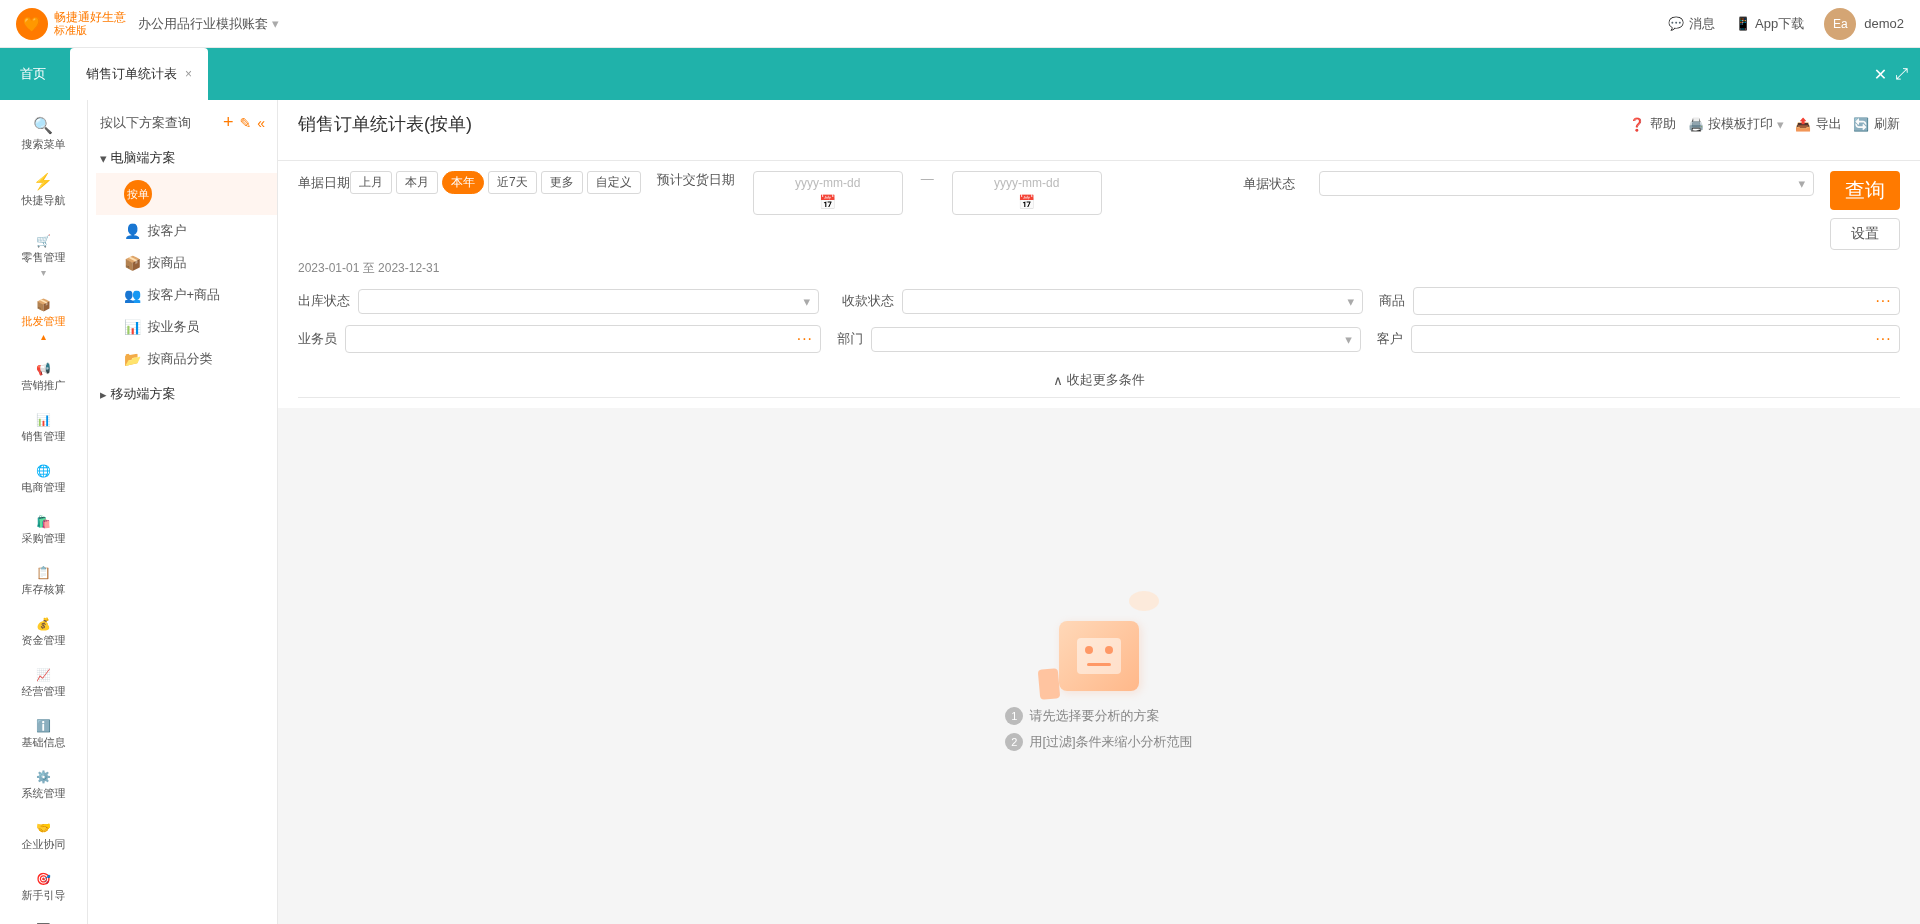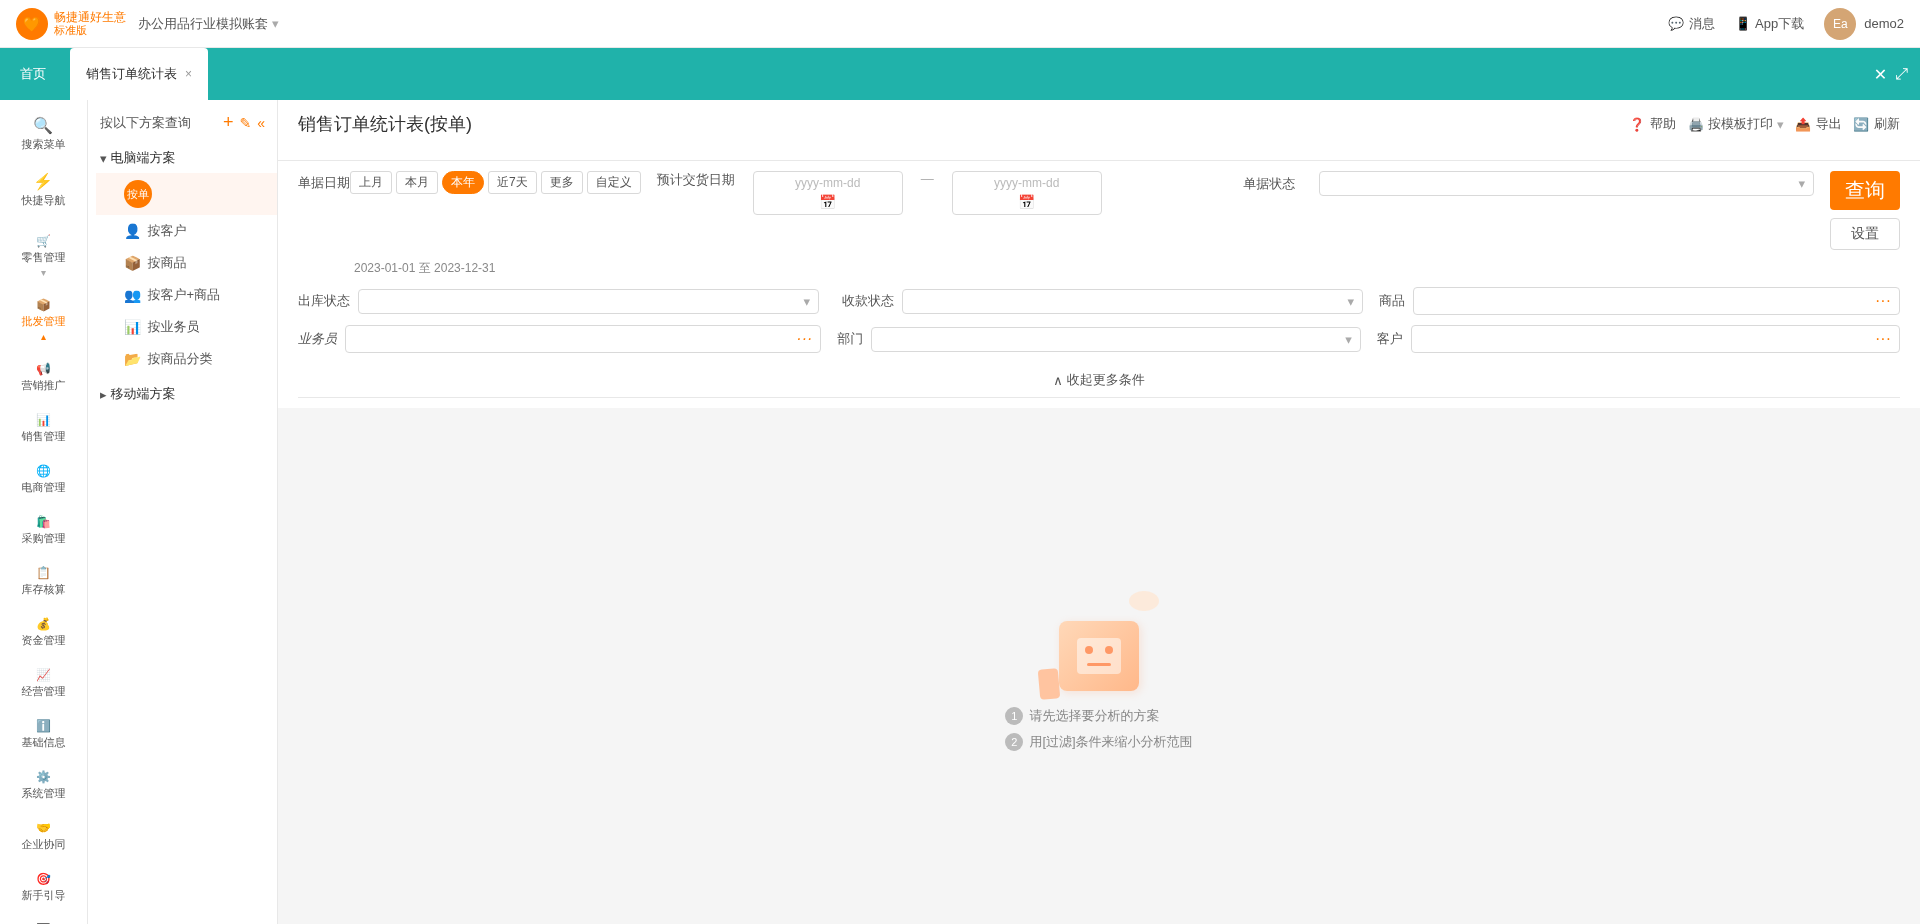--- a/index.html
+++ b/index.html
@@ -322,21 +322,21 @@
               <span class="filter-select-arrow">▾</span>
             </div>
           </div>
 
           <div style="display:flex;flex-direction:column;gap:4px;flex-shrink:0;">
             <button class="search-btn">查询</button>
             <button class="setting-btn">设置</button>
           </div>
         </div>
 
-        <div style="margin-left:56px;margin-bottom:10px;">
+        <div style="margin-bottom:10px;">
           <span style="color:#888;font-size:12px;">2023-01-01 至 2023-12-31</span>
         </div>
 
         <div style="display:flex;align-items:center;gap:16px;margin-bottom:10px;">
           <div style="display:flex;align-items:center;gap:8px;flex:1;">
             <span style="color:#555;font-size:13px;white-space:nowrap;">出库状态</span>
             <div class="filter-select" style="flex:1;">
               <span style="color:#bbb;"></span>
               <span class="filter-select-arrow">▾</span>
             </div>
@@ -350,21 +350,21 @@
           </div>
           <div style="display:flex;align-items:center;gap:8px;flex:1;">
             <span style="color:#555;font-size:13px;white-space:nowrap;">商品</span>
             <div style="flex:1;border:1px solid #d9d9d9;border-radius:4px;padding:4px 8px;display:flex;align-items:center;justify-content:flex-end;">
               <span class="filter-input-dots">···</span>
             </div>
           </div>
         </div>
 
         <div style="display:flex;align-items:center;gap:16px;margin-bottom:10px;">
-          <div style="display:flex;align-items:center;gap:8px;flex:1;font-style:italic;">
+          <div style="display:flex;align-items:center;gap:8px;flex:1;">
             <span style="color:#555;font-size:13px;white-space:nowrap;">业务员</span>
             <div style="flex:1;border:1px solid #d9d9d9;border-radius:4px;padding:4px 8px;display:flex;align-items:center;justify-content:flex-end;">
               <span class="filter-input-dots">···</span>
             </div>
           </div>
           <div style="display:flex;align-items:center;gap:8px;flex:1;">
             <span style="color:#555;font-size:13px;white-space:nowrap;">部门</span>
             <div class="filter-select" style="flex:1;">
               <span style="color:#bbb;"></span>
               <span class="filter-select-arrow">▾</span>

